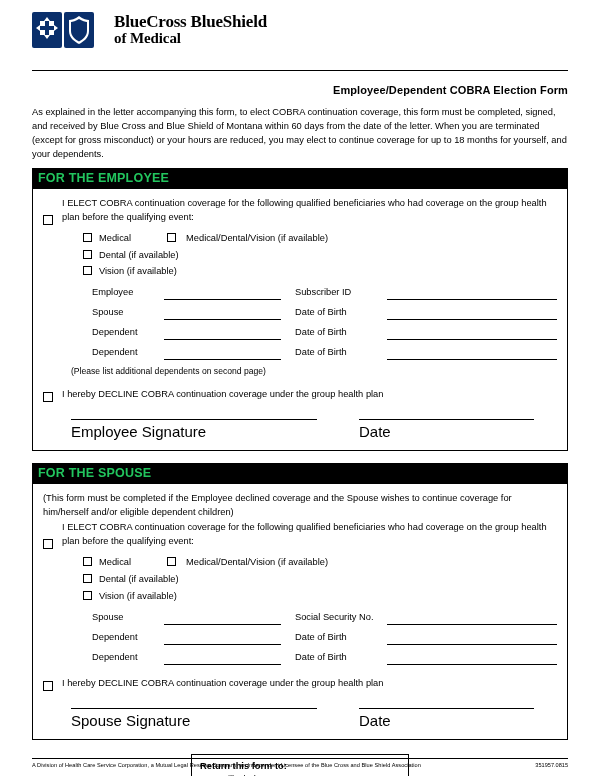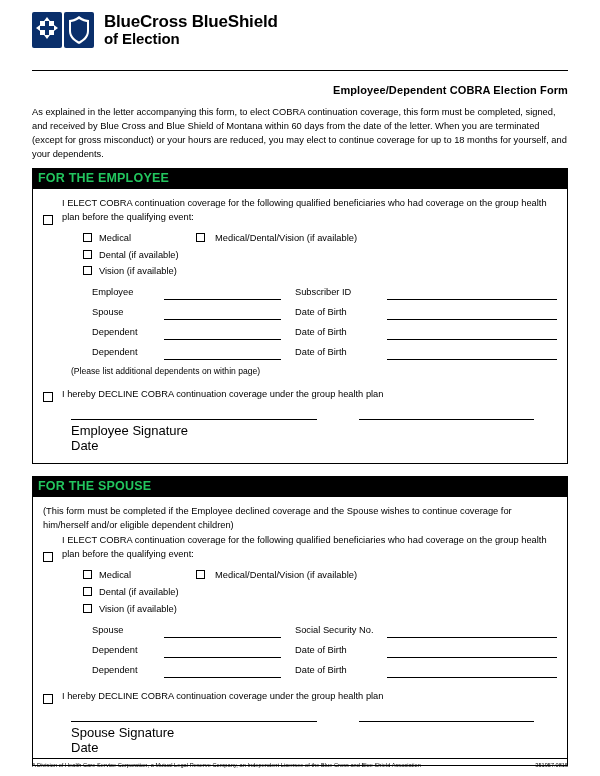--- a/index.html
+++ b/index.html
@@ -36,23 +36,24 @@
   }
   .cross-mark {
     width: 30px;
     height: 36px;
   }
   .shield-mark {
     width: 30px;
     height: 36px;
   }
   .logo-text {
-    margin-left: 10px;
+    margin-left: 20px;
     line-height: 1.04;
     padding-top: 1px;
+    font-family: Liberation Serif, serif;
   }
   .logo-text .line1 {
     font-size: 17px;
     font-weight: bold;
     letter-spacing: -0.2px;
   }
   .logo-text .line2 {
     font-size: 15px;
     font-weight: bold;
     letter-spacing: -0.1px;
@@ -131,21 +132,21 @@
     line-height: 1.6;
     margin-bottom: 2px;
   }
   .opt {
     display: flex;
     align-items: flex-start;
     gap: 7px;
     padding-left: 12px;
   }
   .opt-2 {
-    margin-left: 53px;
+    margin-left: 24px;
     gap: 10px;
   }
 
   
   .fields {
     margin: 9px 0 0 28px;
   }
   .field-row {
     display: flex;
     align-items: flex-start;
@@ -196,22 +197,21 @@
     width: 42px;
   }
   .sig-line2 {
     width: 175px;
     border-bottom: 1px solid #000;
     height: 1px;
   }
   .sig-labels {
     display: flex;
     margin: 3px 0 0 28px;
-    font-size: 13px;
-    flex-direction: column;
+    font-size: 15px;
   }
   .sig-lbl1 {
     width: 288px;
   }
 
   .decline-row {
     margin-top: 12px;
   }
 
   .spouse-intro {
@@ -279,21 +279,21 @@
         </g>
       </svg>
       <svg class="shield-mark" viewBox="0 0 60 72">
         <rect x="0" y="0" width="60" height="72" rx="4" fill="#0a2f6b"></rect>
         <path d="M30 8 C22 14, 14 16, 10 16 L10 38 C10 52, 22 60, 30 64 C38 60, 50 52, 50 38 L50 16 C46 16, 38 14, 30 8 Z" fill="#ffffff"></path>
         <path d="M30 14 C24 18, 17 20, 14 20 L14 38 C14 49, 24 56, 30 59 C36 56, 46 49, 46 38 L46 20 C43 20, 36 18, 30 14 Z" fill="#0a2f6b"></path>
       </svg>
     </div>
     <div class="logo-text">
       <div class="line1">BlueCross BlueShield</div>
-      <div class="line2">of Election</div>
+      <div class="line2">of Medical</div>
     </div>
   </div>
   <div class="rule"></div>
 
   <div class="doc-title">Employee/Dependent COBRA Election Form</div>
   <div class="intro">As explained in the letter accompanying this form, to elect COBRA continuation coverage, this form must be completed, signed, and received by Blue Cross and Blue Shield of Montana within 60 days from the date of the letter. When you are terminated (except for gross misconduct) or your hours are reduced, you may elect to continue coverage for up to 18 months for yourself, and your dependents.</div>
 
   <div class="section-bar">FOR THE EMPLOYEE</div>
   <div class="section-box">
 
@@ -345,21 +345,21 @@
         <span class="f-line"></span>
         <span class="f-label-r">Date of Birth</span>
         <span class="f-line-r"></span>
       </div>
       <div class="field-row">
         <span class="f-label">Dependent</span>
         <span class="f-line"></span>
         <span class="f-label-r">Date of Birth</span>
         <span class="f-line-r"></span>
       </div>
-      <div class="note">(Please list additional dependents on within page)</div>
+      <div class="note">(Please list additional dependents on second page)</div>
     </div>
 
     <div class="check-row decline-row">
       <span class="cb"></span>
       <span class="check-text">I hereby DECLINE COBRA continuation coverage under the group health plan</span>
     </div>
 
     <div class="sig-row">
       <span class="sig-line"></span>
       <span class="sig-gap"></span>

